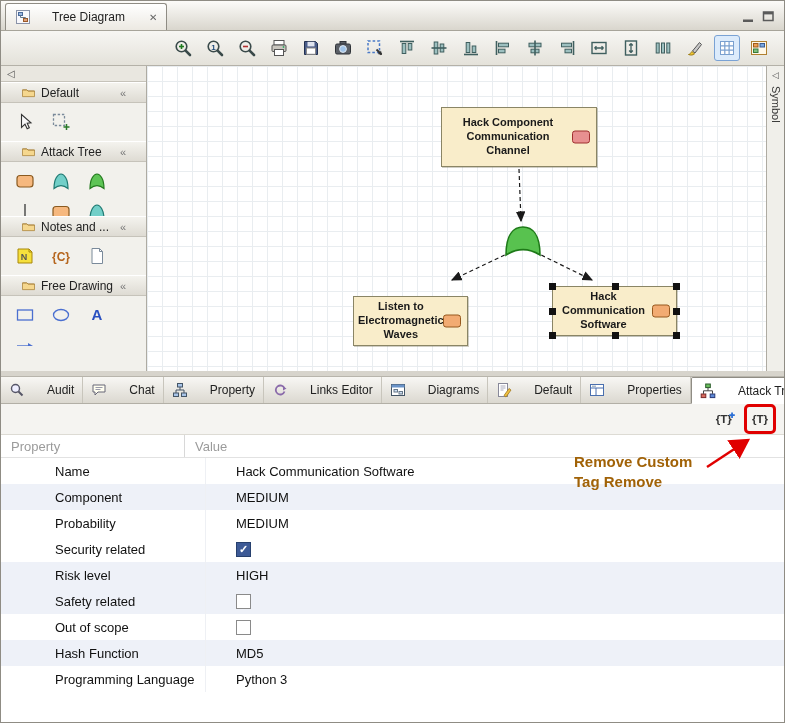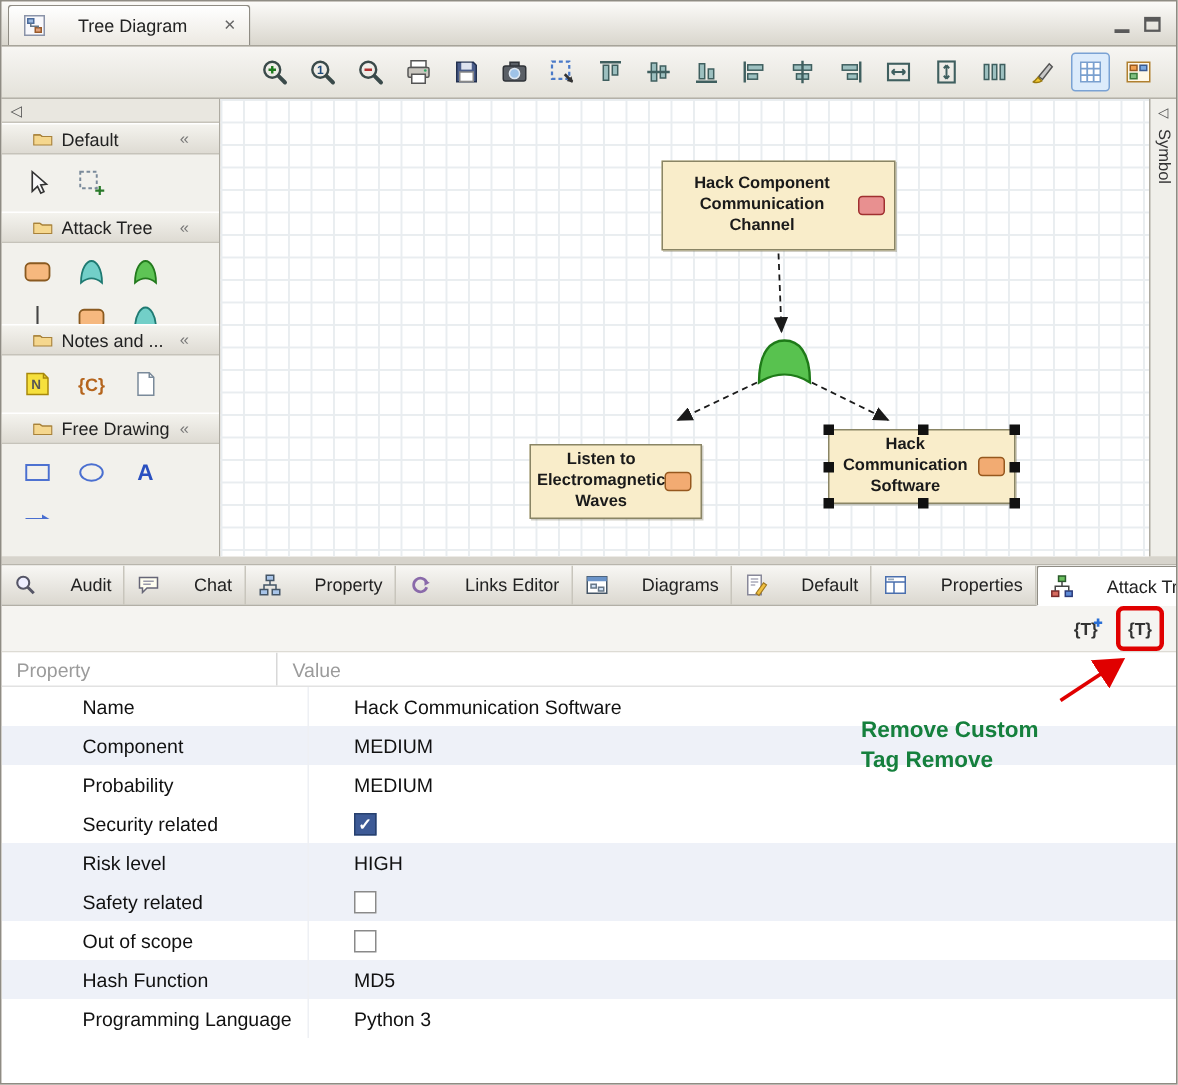--- a/index.html
+++ b/index.html
@@ -685,21 +685,21 @@
           </div>
           <div class="prop-row">
             <div class="cell-prop">Programming Language</div>
             <div class="cell-val">
               <span>Python 3</span>
             </div>
           </div>
         </div>
     </div>
 
-    <div class="annotation" style="left:573px;top:100px;color:#15803d;">
+    <div class="annotation" style="left:573px;top:75px;color:#a16207;">
       <div>Remove Custom</div>
       <div>Tag Remove</div>
     </div>
     <svg class="annotation-arrow" width="785" height="345">
       <defs>
         <marker id="redarr" markerWidth="9" markerHeight="9" refX="7" refY="4.5" orient="auto">
           <path d="M0 0 L8 4.5 L0 9 Z" fill="#e00000"></path>
         </marker>
       </defs>
       <line x1="706" y1="90" x2="747" y2="63" stroke="#e00000" stroke-width="2.5" marker-end="url(#redarr)"></line>

